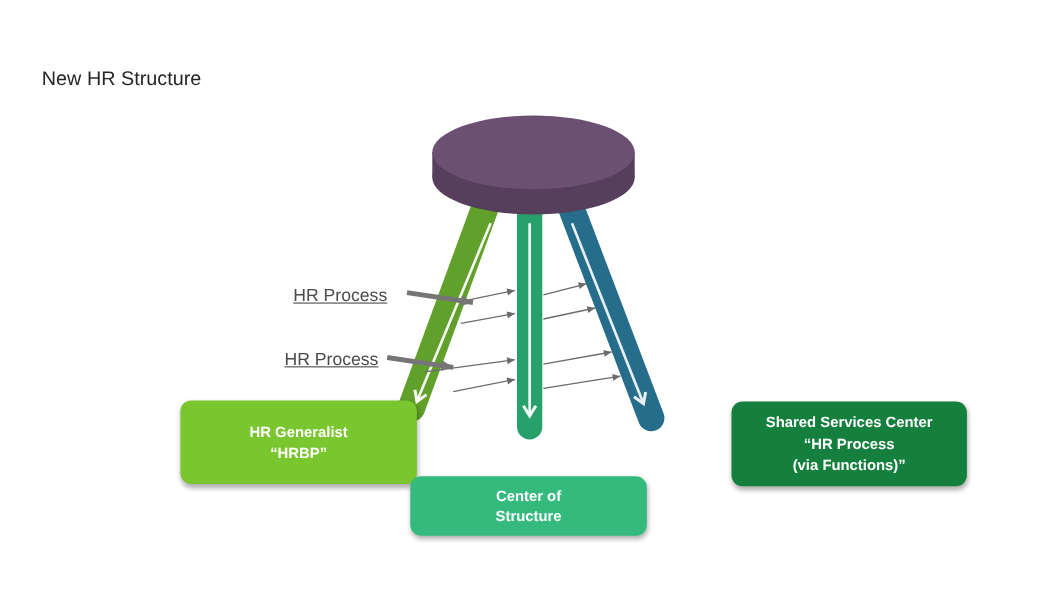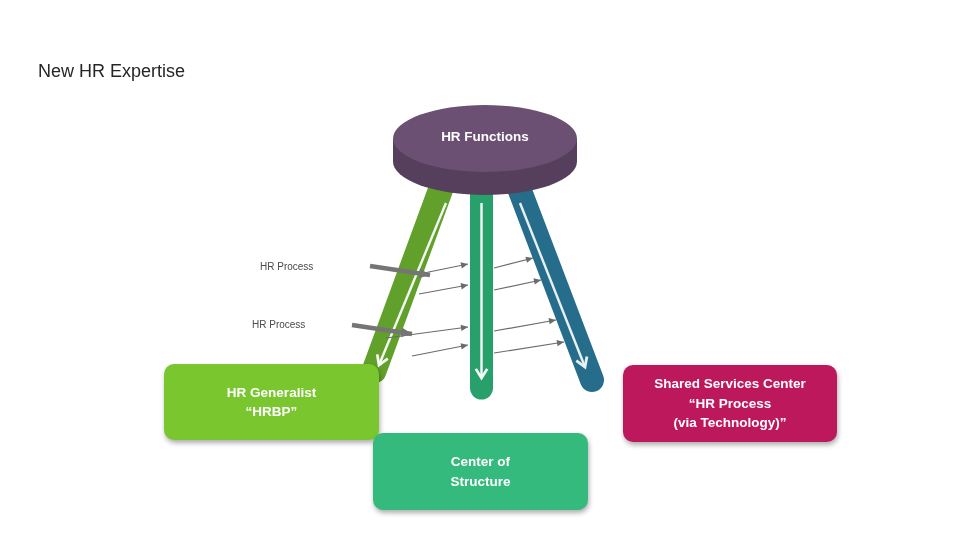--- a/index.html
+++ b/index.html
@@ -18,44 +18,45 @@
     position: absolute; left: 38px; top: 61px;
     font-size: 18px; font-weight: normal;
   }
   .diagram-svg { position: absolute; left: 0; top: 0; }
   .seat-label {
     position: absolute; left: 395px; top: 129px; width: 180px;
     text-align: center; color: #ffffff;
     font-size: 13.5px; font-weight: bold;
   }
   .process-label {
-    position: absolute; width: 92px; text-align: left;
-    font-size: 10px;
+    position: absolute; width: 92px; text-align: right;
+    font-size: 16px;
+    text-decoration: underline;
   }
   .process-label.one { left: 260px; top: 261px; }
   .process-label.two { left: 252px; top: 319px; }
   .flow-box {
     position: absolute;
     border-radius: 10px;
     display: flex; flex-direction: column;
     align-items: center; justify-content: center;
     color: #ffffff; font-size: 13.5px; font-weight: bold;
     line-height: 19.5px; text-align: center;
     box-shadow: 1px 3px 5px rgba(0,0,0,0.32);
   }
   .flow-box.left   { left: 124px; top: 364px; width: 215px; height: 76px; }
-  .flow-box.center { left: 373px; top: 433px; width: 215px; height: 77px; }
+  .flow-box.center { left: 373px; top: 433px; width: 215px; height: 54px; }
   .flow-box.right  { left: 623px; top: 365px; width: 214px; height: 77px; }
 </style>
 </head>
 <body>
 
 <div class="slide">
 
-  <div class="page-subtitle" style="color: rgb(38, 38, 38);">New HR Expertise</div>
+  <div class="page-subtitle" style="color: rgb(38, 38, 38);">New HR Structure</div>
 
   <svg class="diagram-svg" width="960" height="540" viewBox="0 0 960 540" xmlns="http://www.w3.org/2000/svg">
     <defs>
       <marker id="vwhite" markerUnits="userSpaceOnUse" markerWidth="20" markerHeight="16" viewBox="-12 -7 14 14" refX="0" refY="0" orient="auto">
         <path d="M-8,-5 L0,0 L-8,5" fill="none" stroke-width="2.4" stroke="#ffffff"></path>
       </marker>
       <marker id="gsmall" markerUnits="userSpaceOnUse" markerWidth="10" markerHeight="8" viewBox="-8 -4 9 8" refX="0" refY="0" orient="auto">
         <path d="M0,0 L-7,-3.2 L-7,3.2 Z" fill="#6b6b6b"></path>
       </marker>
       <marker id="gbig" markerUnits="userSpaceOnUse" markerWidth="13" markerHeight="11" viewBox="-11 -5 12 10" refX="0" refY="0" orient="auto">
@@ -84,34 +85,33 @@
       <line x1="494" y1="268" x2="533" y2="258" marker-end="url(#gsmall)"></line>
       <line x1="494" y1="290" x2="541" y2="280" marker-end="url(#gsmall)"></line>
       <line x1="494" y1="331" x2="556" y2="320" marker-end="url(#gsmall)"></line>
       <line x1="494" y1="353" x2="564" y2="342" marker-end="url(#gsmall)"></line>
     </g>
 
     <line x1="370" y1="266" x2="430" y2="275" stroke-width="4.5" marker-end="url(#gbig)" stroke="#757575"></line>
     <line x1="352" y1="325" x2="412" y2="334" stroke-width="4.5" marker-end="url(#gbig)" stroke="#757575"></line>
   </svg>
 
-  <div class="seat-label">HR Functions</div>
 
   <div class="process-label one" style="color: rgb(74, 74, 74);">HR Process</div>
   <div class="process-label two" style="color: rgb(74, 74, 74);">HR Process</div>
 
   <div class="flow-box left" style="background-color: rgb(122, 198, 47); margin-left: 40px;">
     <div>HR Generalist</div>
     <div>“HRBP”</div>
   </div>
 
   <div class="flow-box center" style="background-color: rgb(52, 186, 124);">
     <div>Center of</div>
     <div>Structure</div>
   </div>
 
-  <div class="flow-box right" style="background-color: #be185d;">
+  <div class="flow-box right" style="background-color: #15803d; margin-left: 42px;">
     <div>Shared Services Center</div>
     <div>“HR Process</div>
-    <div>(via Technology)”</div>
+    <div>(via Functions)”</div>
   </div>
 
 </div>
 
 </body></html>

